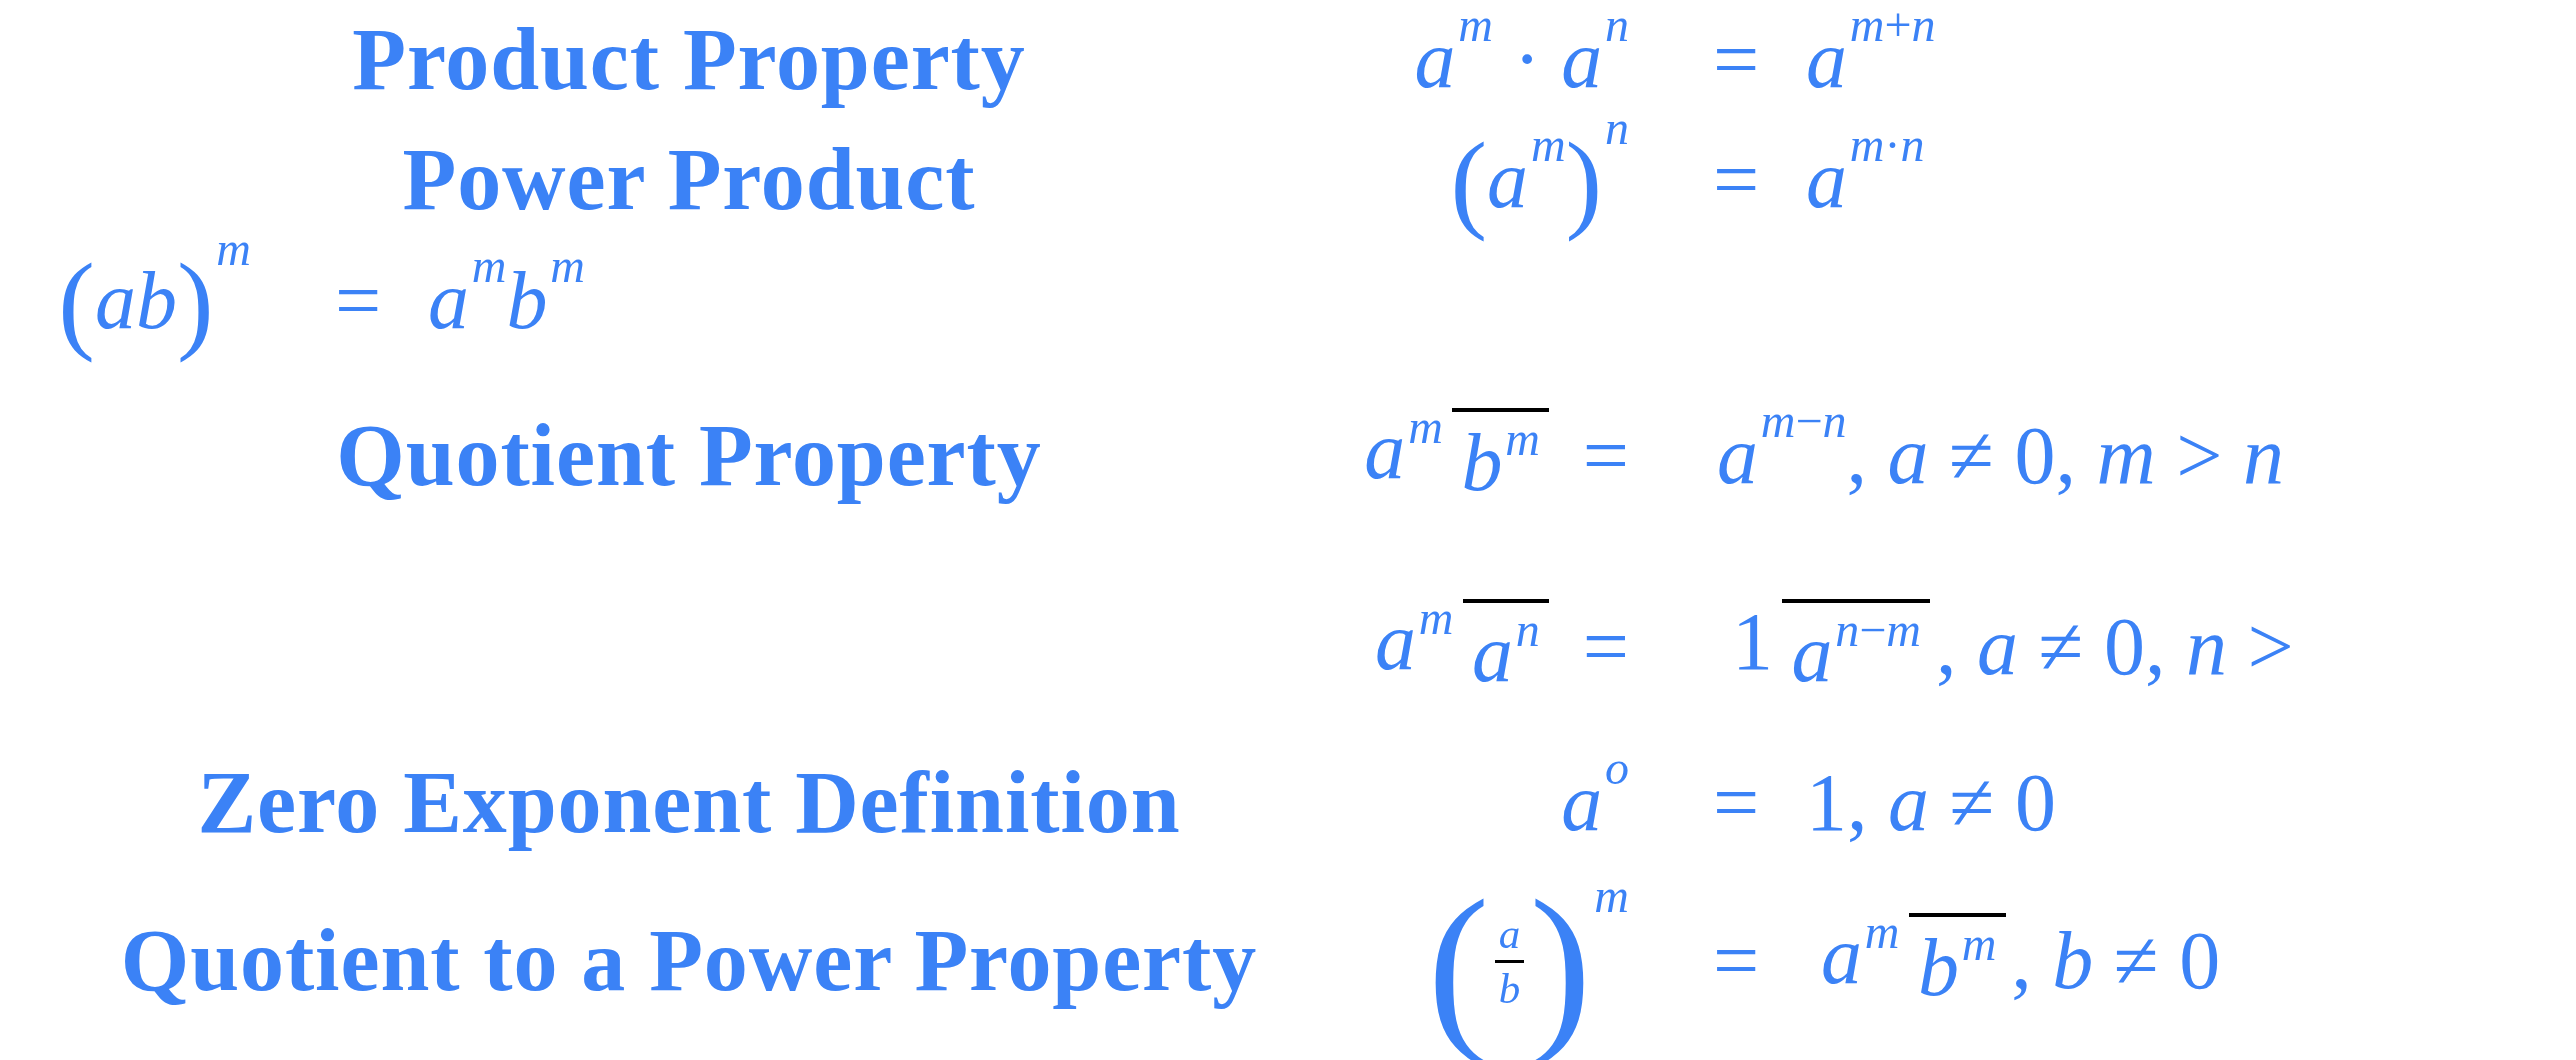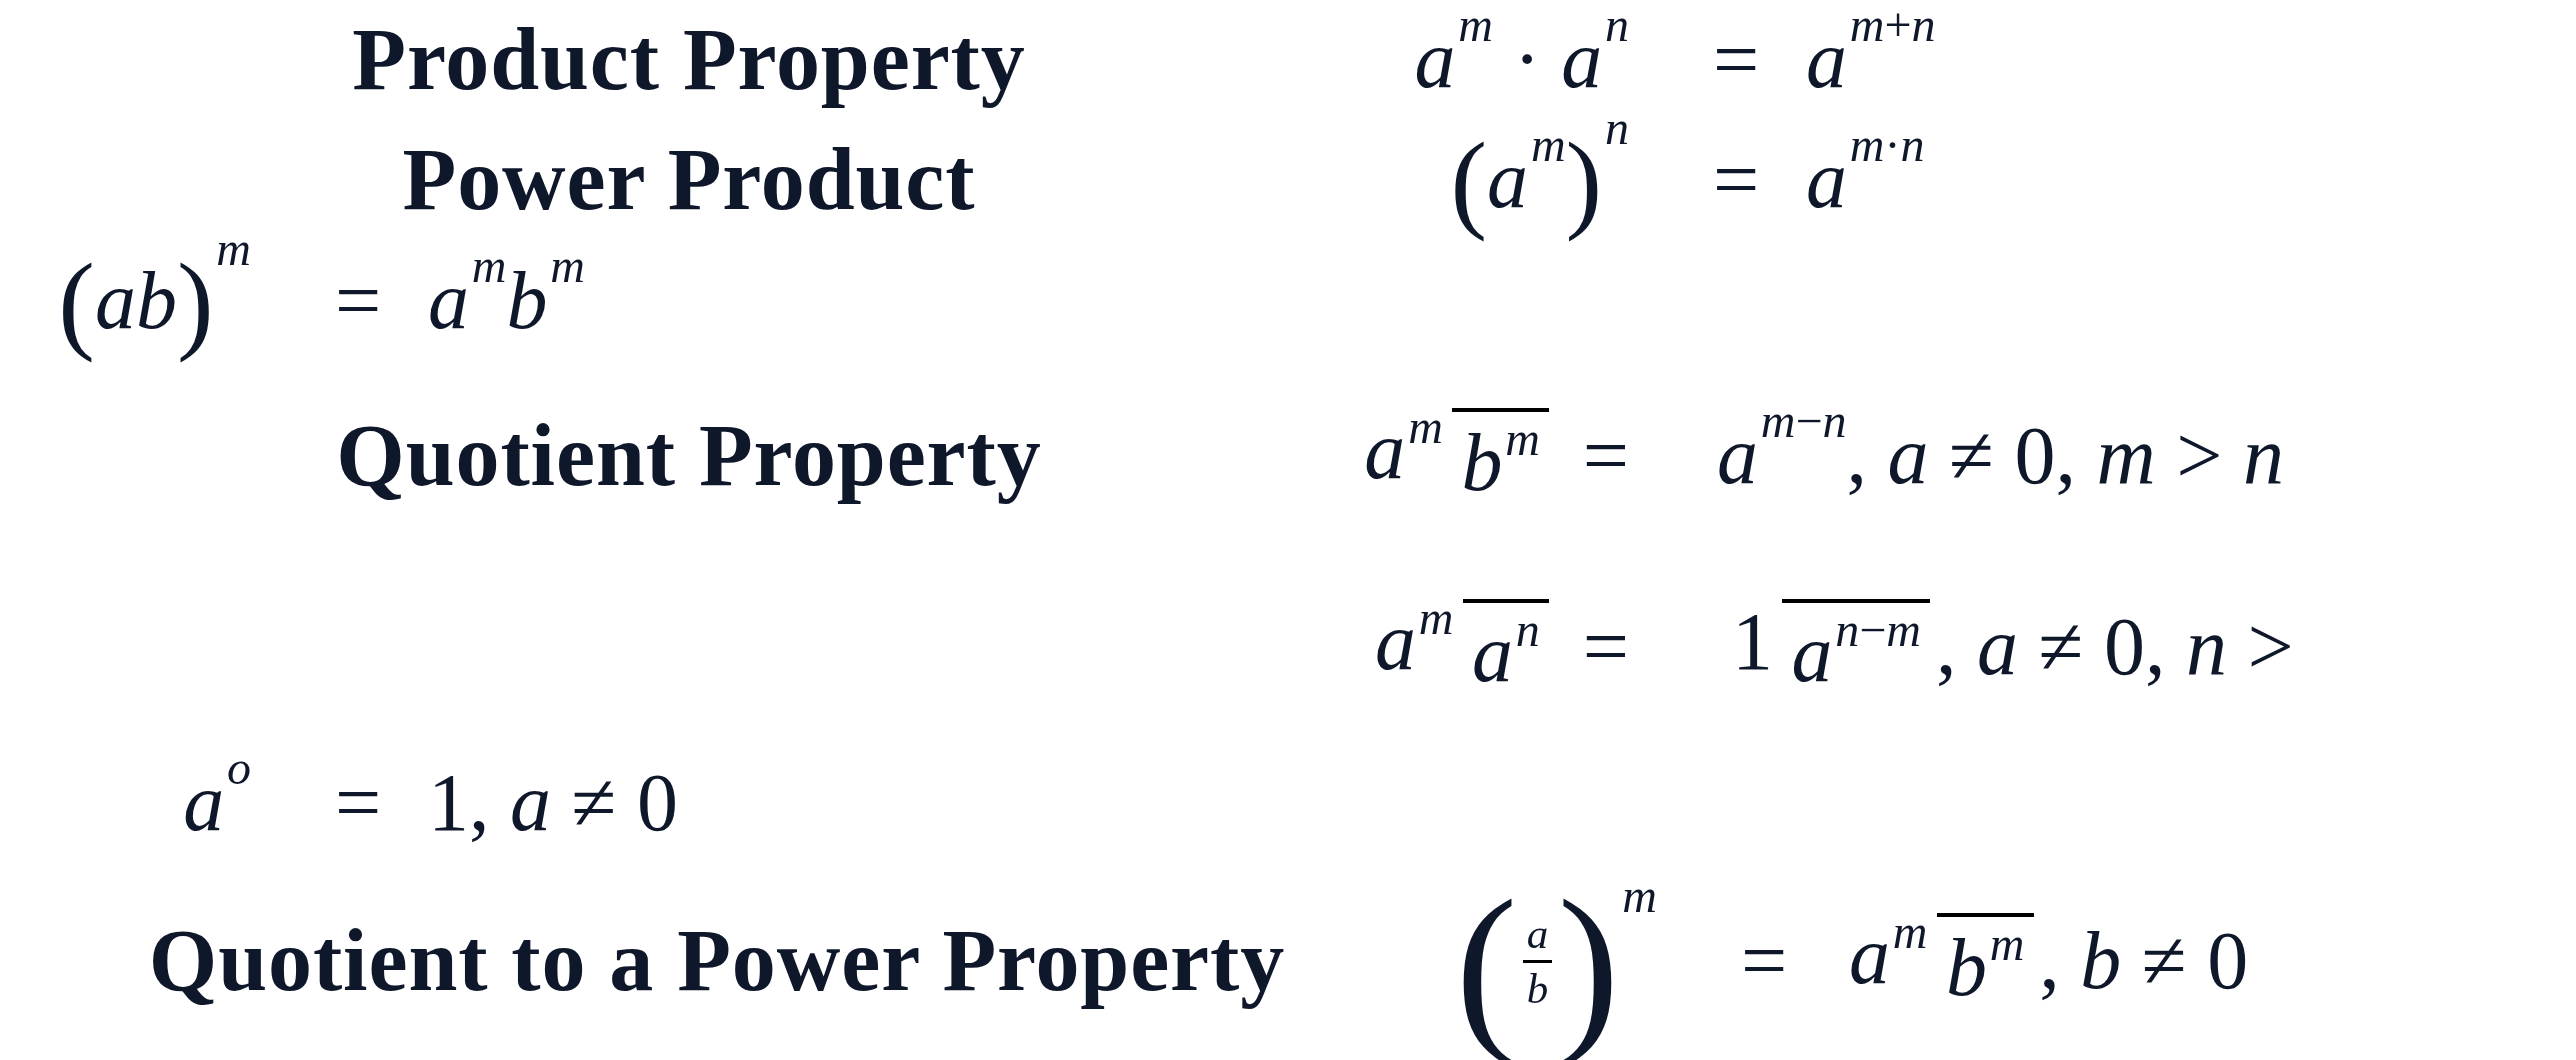--- a/index.html
+++ b/index.html
@@ -1,32 +1,32 @@
 <!DOCTYPE html>
 <html style="font-size:15px"><head>
 <meta charset="utf-8">
 <style>
   html, body { margin: 0; padding: 0; background: #ffffff; }
   #canvas {
     position: relative;
     width: 2308px;
     height: 1061px;
     background: #ffffff;
-    color: #0f172a;
+    color: #3b82f6;
     overflow: hidden;
     font-family: "Liberation Serif", "DejaVu Serif", serif;
   }
   .row { display: flex; align-items: center; }
   .r1 { height: 119px; }
   .r2 { height: 121px; }
   .r3 { height: 121px; }
   .r4 { height: 190px; }
   .r5 { height: 192px; }
   .r6 { height: 119px; }
-  .r7 { height: 198px; padding-left: 28px; }
+  .r7 { height: 198px; }
 
   .label {
     width: 1378px;
     text-align: center;
     font-weight: bold;
     font-size: 88px;
     line-height: 1;
     letter-spacing: 0.9px;
     flex: 0 0 auto;
   }
@@ -218,20 +218,21 @@
           <span>a</span>
           <span class="rm">&nbsp;≠&nbsp;0,&nbsp;</span>
           <span>n</span>
           <span class="rm">&nbsp;&gt;&nbsp;</span>
           <span>m</span>
       </span>
     </div>
   </div>
 
   <div class="row r6">
+    <div class="label">Zero Exponent Definition</div>
     <div class="math">
       <span class="lhs nowrap">
         <span>a</span>
           <span class="sup">o</span>
       </span>
       <span class="eqcol">
           <span class="rm">=</span>
         </span>
       <span class="rhs nowrap">
         <span class="rm">1,&nbsp;</span>

